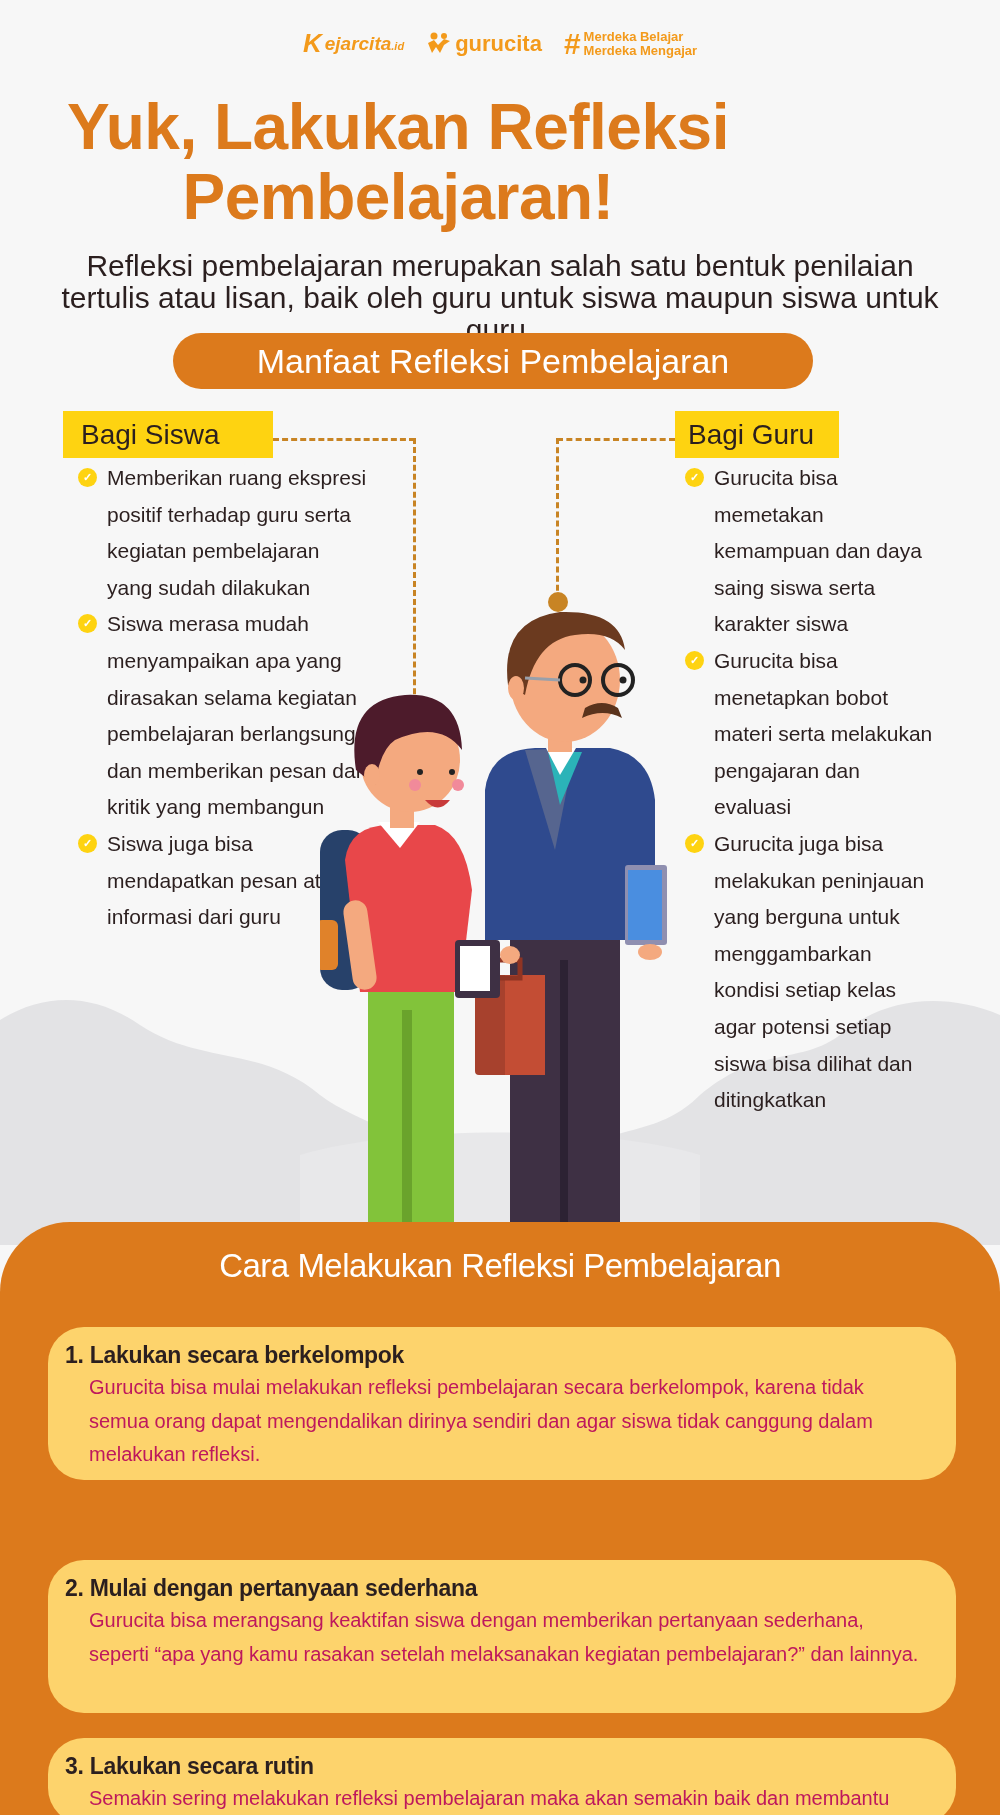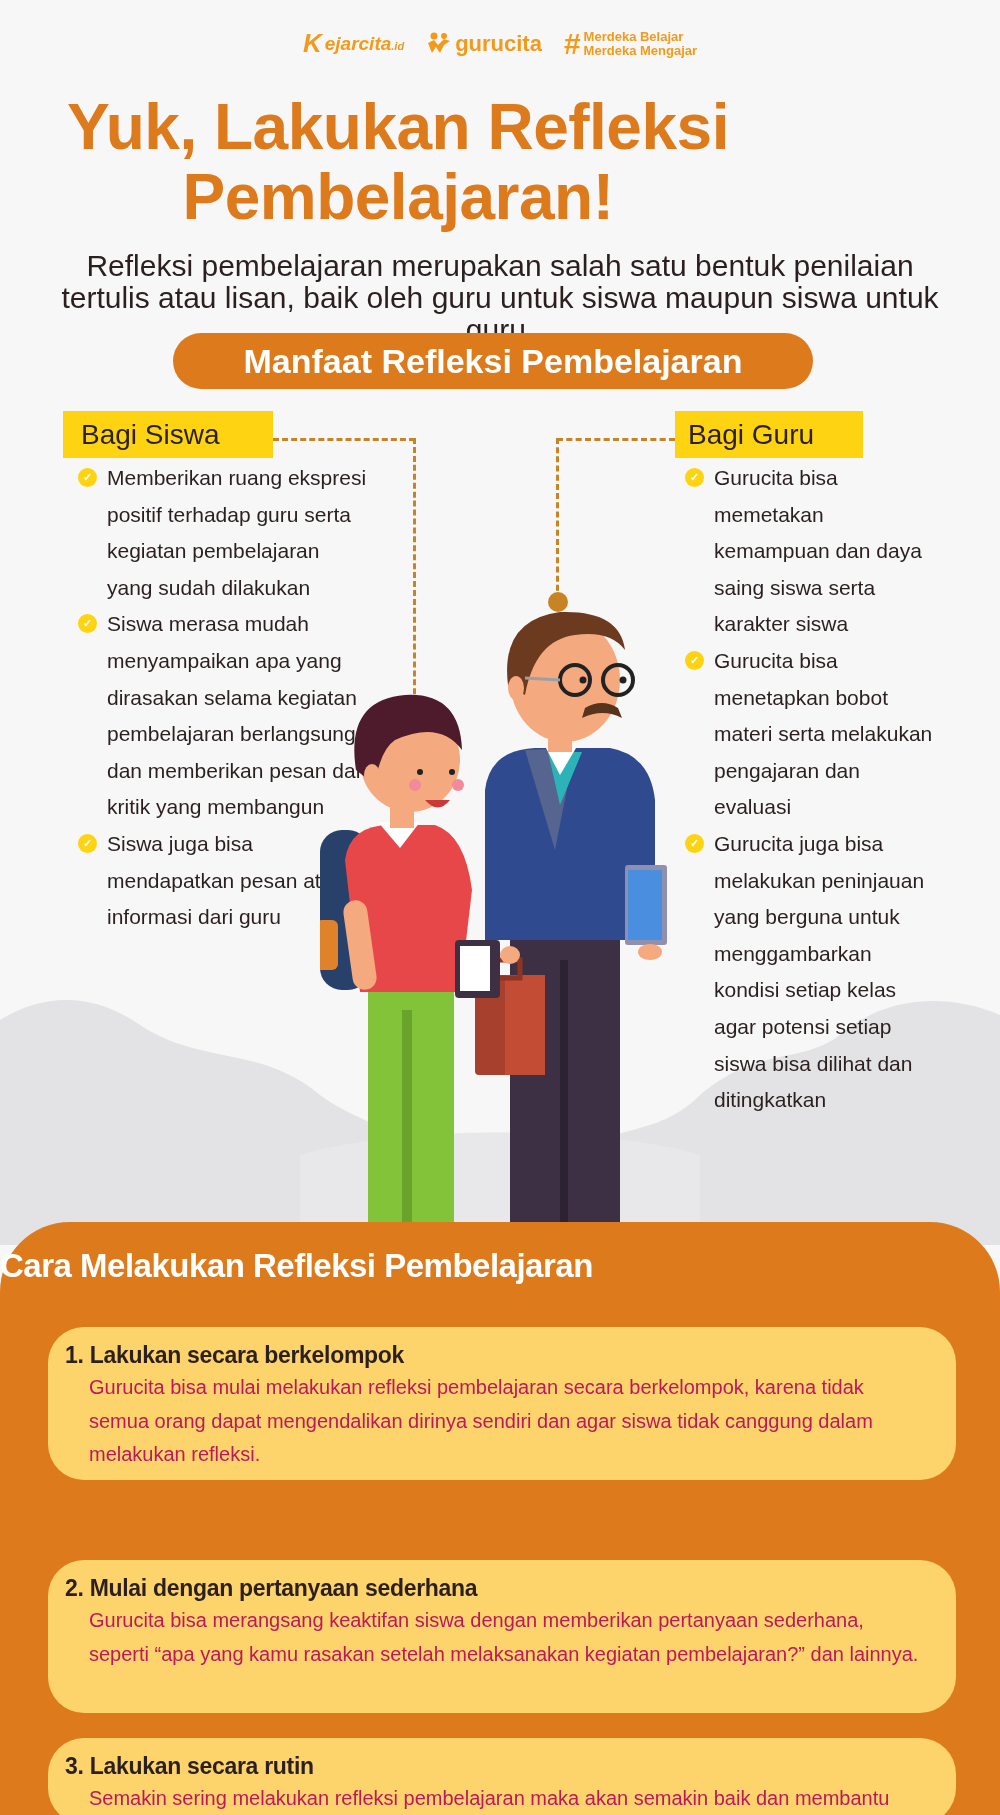--- a/index.html
+++ b/index.html
@@ -13,25 +13,25 @@
   .logo-text1 small { font-size: 11px; }
   .logo-guru { font-size: 22px; }
   .logo-guru-icon { font-size: 22px; }
   .logo-hash { font-size: 30px; line-height: 1; }
   .logo-merdeka { font-size: 13px; line-height: 14px; }
 
   .title { position: absolute; top: 92px; left: 0; width: 796px; text-align: center; color: #dc7a1c; font-weight: bold; font-size: 64px; line-height: 70px; letter-spacing: -0.5px; }
 
   .intro { position: absolute; top: 250px; left: 60px; width: 880px; text-align: center; font-size: 30px; line-height: 32px; color: #2b1f1f; }
 
-  .pill { position: absolute; top: 333px; left: 173px; width: 640px; height: 56px; background: #dc7a1c; border-radius: 28px; color: #fff; font-weight: bold; font-size: 34px; text-align: center; line-height: 56px; }
+  .pill { position: absolute; top: 333px; left: 173px; width: 640px; height: 56px; background: #dc7a1c; border-radius: 28px; color: #fff; font-weight: normal; font-size: 34px; text-align: center; line-height: 56px; }
 
   .side-label { position: absolute; top: 411px; height: 47px; background: #fed311; font-weight: normal; font-size: 28px; line-height: 47px; color: #2b1f1f; }
   .side-label.siswa { left: 63px; width: 210px; padding-left: 18px; }
-  .side-label.guru { left: 675px; width: 188px; padding-left: 13px; }
+  .side-label.guru { left: 675px; width: 164px; padding-left: 13px; }
 
   .dash { position: absolute; border-color: #c88424; border-style: dashed; }
   .dash-h-left { top: 438px; left: 273px; width: 142px; border-width: 3px 0 0 0; }
   .dash-v-left { top: 438px; left: 413px; height: 292px; border-width: 0 0 0 3px; }
   .dash-h-right { top: 438px; left: 557px; width: 118px; border-width: 3px 0 0 0; }
   .dash-v-right { top: 438px; left: 556px; height: 162px; border-width: 0 0 0 3px; }
   .dot { position: absolute; width: 20px; height: 20px; border-radius: 50%; background: #c88424; }
   .dot-left { top: 722px; left: 405px; }
   .dot-right { top: 592px; left: 548px; }
 
@@ -39,21 +39,21 @@
   .list.siswa { top: 460px; left: 78px; width: 290px; }
   .list.guru { top: 460px; left: 685px; width: 250px; }
   .list li { position: relative; padding-left: 29px; }
   .check { position: absolute; left: 0; top: 8px; width: 19px; height: 19px; border-radius: 50%; background: #fed311; color: #fff; font-size: 11px; line-height: 19px; text-align: center; font-weight: bold; }
 
   .hills { position: absolute; left: 0; top: 985px; width: 1000px; height: 260px; }
 
   .illus { position: absolute; left: 320px; top: 600px; width: 360px; height: 625px; }
 
   .bottom { position: absolute; left: 0; top: 1222px; width: 1000px; height: 593px; background: #dc7a1c; border-radius: 70px 70px 0 0; }
-  .bottom-title { position: absolute; top: 1242px; left: 0; width: 1000px; text-align: left; color: #fff; font-weight: bold; font-size: 33px; line-height: 48px; letter-spacing: -0.5px; }
+  .bottom-title { position: absolute; top: 1242px; left: 0; width: 1000px; text-align: center; color: #fff; font-weight: normal; font-size: 33px; line-height: 48px; letter-spacing: -0.5px; }
 
   .card { position: absolute; left: 48px; width: 908px; background: #fdd36c; border-radius: 36px; padding: 0 30px 0 17px; margin-top: 12px; }
   .card-1 { top: 1315px; height: 153px; }
   .card-2 { top: 1548px; height: 153px; }
   .card-3 { top: 1726px; height: 86px; }
   .card-title { font-weight: bold; font-size: 23px; color: #2b1f1f; margin-top: 12px; line-height: 32px; letter-spacing: -0.3px; }
   .card-body { font-size: 20px; line-height: 33.5px; color: #be185d; padding-left: 24px; }
 </style>
 </head>
 <body>

